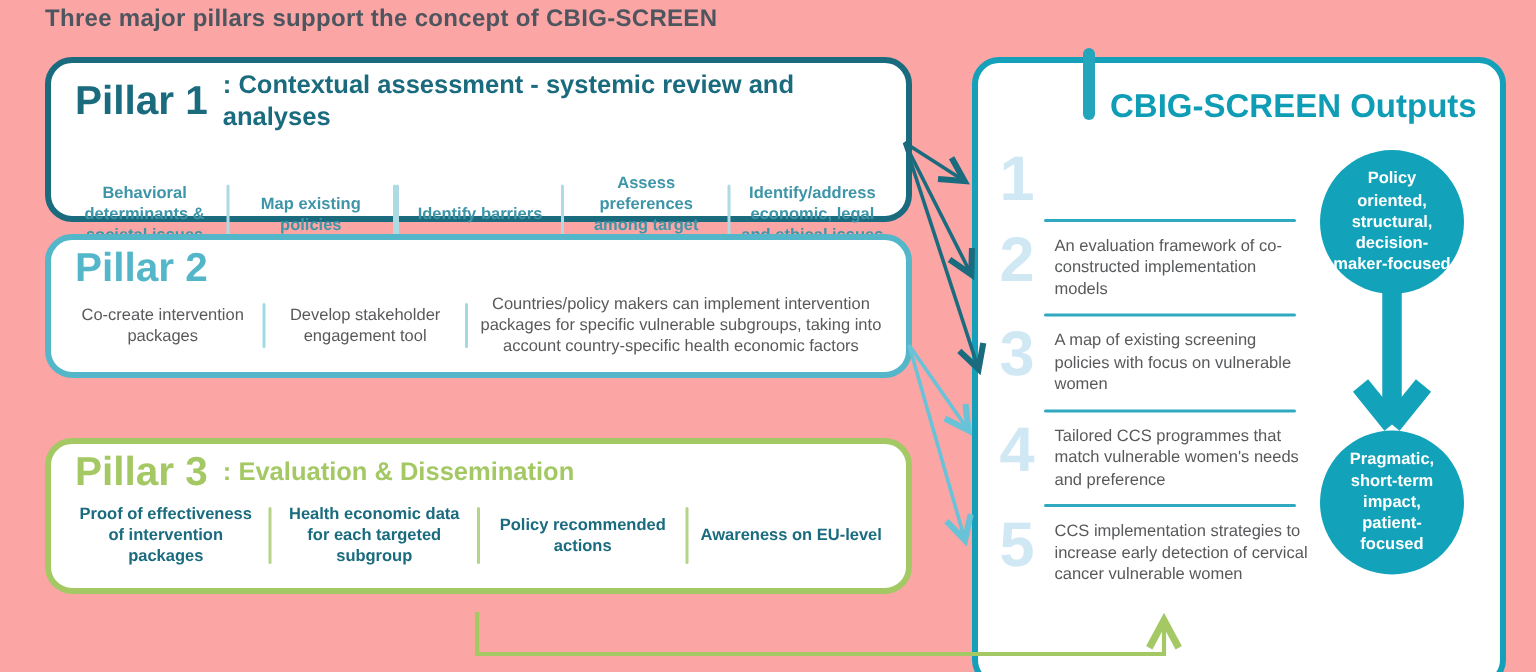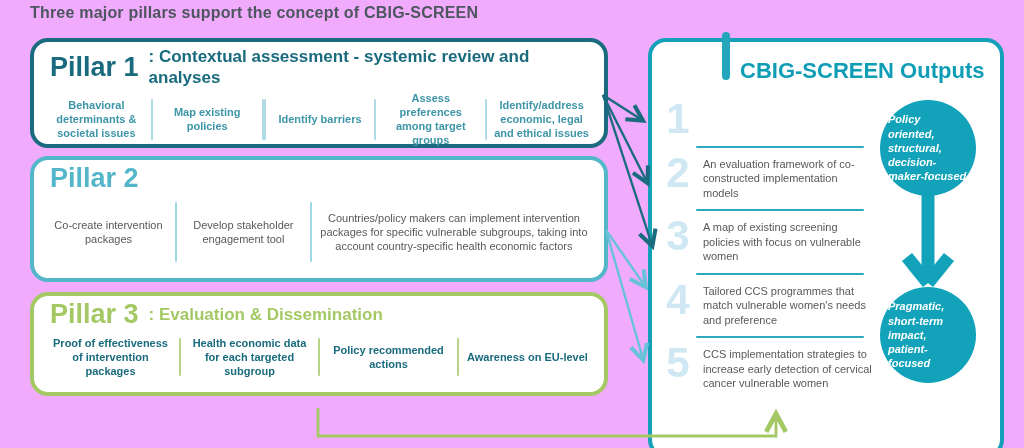--- a/index.html
+++ b/index.html
@@ -1,24 +1,24 @@
 <!DOCTYPE html>
 <html><head>
 <meta charset="utf-8">
 <style>
   html,body{margin:0;padding:0;background:#fff;}
-  .canvas{position:relative;width:1024px;height:448px;background:#f0abfc;overflow:hidden;
+  .canvas{position:relative;width:1024px;height:448px;background:#fca5a5;overflow:hidden;
           font-family:"Liberation Sans", sans-serif;}
   .page-title{position:absolute;left:30px;top:4px;font-size:16px;font-weight:bold;color:#4d565e;letter-spacing:.2px;}
 
   
   .pillar{position:absolute;left:30px;width:578px;background:#fff;border-radius:18px;box-sizing:border-box;
           display:flex;flex-direction:column;}
-  .p1{top:38px;height:110px;border:4px solid #1a6b7e;}
-  .p2{top:156px;height:126px;border:4px solid #54b7c9;}
+  .p1{top:38px;height:110px;border:4px solid #1a6b7e;gap:24px;}
+  .p2{top:156px;height:96px;border:4px solid #54b7c9;}
   .p3{top:292px;height:104px;border:4px solid #a4c964;}
 
   .pillar-header{display:flex;align-items:center;gap:10px;padding:4px 14px 0 16px;}
   .pillar-name{font-size:27px;font-weight:bold;line-height:1.05;white-space:nowrap;}
   .p1 .pillar-name{color:#1a6b7e}.p2 .pillar-name{color:#54b7c9}.p3 .pillar-name{color:#a4c964}
   .pillar-subtitle{font-size:17px;font-weight:bold;line-height:1.25;}
   .p1 .pillar-subtitle{color:#1a6b7e}
   .p2 .pillar-subtitle{color:#1a6b7e;max-width:428px;}
   .p3 .pillar-subtitle{color:#a4c964}
 
@@ -36,22 +36,22 @@
            border-radius:18px;box-sizing:border-box;background:#fff;}
   .accent-bar{position:absolute;left:70px;top:-10px;width:8px;height:48px;background:#23a5bb;border-radius:4px;}
   .outputs-title{position:absolute;left:88px;top:16px;font-size:22px;font-weight:bold;color:#0f9db6;white-space:nowrap;}
   .outputs-list{position:absolute;left:2px;top:52px;width:218px;}
   .out-row{display:flex;align-items:flex-start;padding:7px 0 9px 4px;}
   .out-num{width:40px;flex:none;font-size:42px;font-weight:bold;color:#cfe8f3;line-height:.85;text-align:center;}
   .out-text{font-size:11px;color:#58595b;line-height:1.32;padding-left:5px;padding-top:2px;}
   .out-divider{height:2px;width:168px;margin:0 0 0 42px;background:#2fa9c0;border-radius:1px;}
 
   .bubble{position:absolute;width:96px;height:96px;border-radius:50%;background:#12a3ba;color:#fff;
-          display:flex;align-items:center;justify-content:center;
-          font-size:11px;font-weight:bold;line-height:1.3;padding:8px;box-sizing:border-box;font-style:italic;}
+          display:flex;align-items:center;justify-content:center;text-align:center;
+          font-size:11px;font-weight:bold;line-height:1.3;padding:8px;box-sizing:border-box;}
   .bubble-1{left:228px;top:58px;}
   .bubble-2{left:228px;top:245px;}
 
   
   .overlay{position:absolute;left:0;top:0;width:1024px;height:448px;pointer-events:none;}
 </style>
 </head>
 <body>
 
 <div class="canvas">

